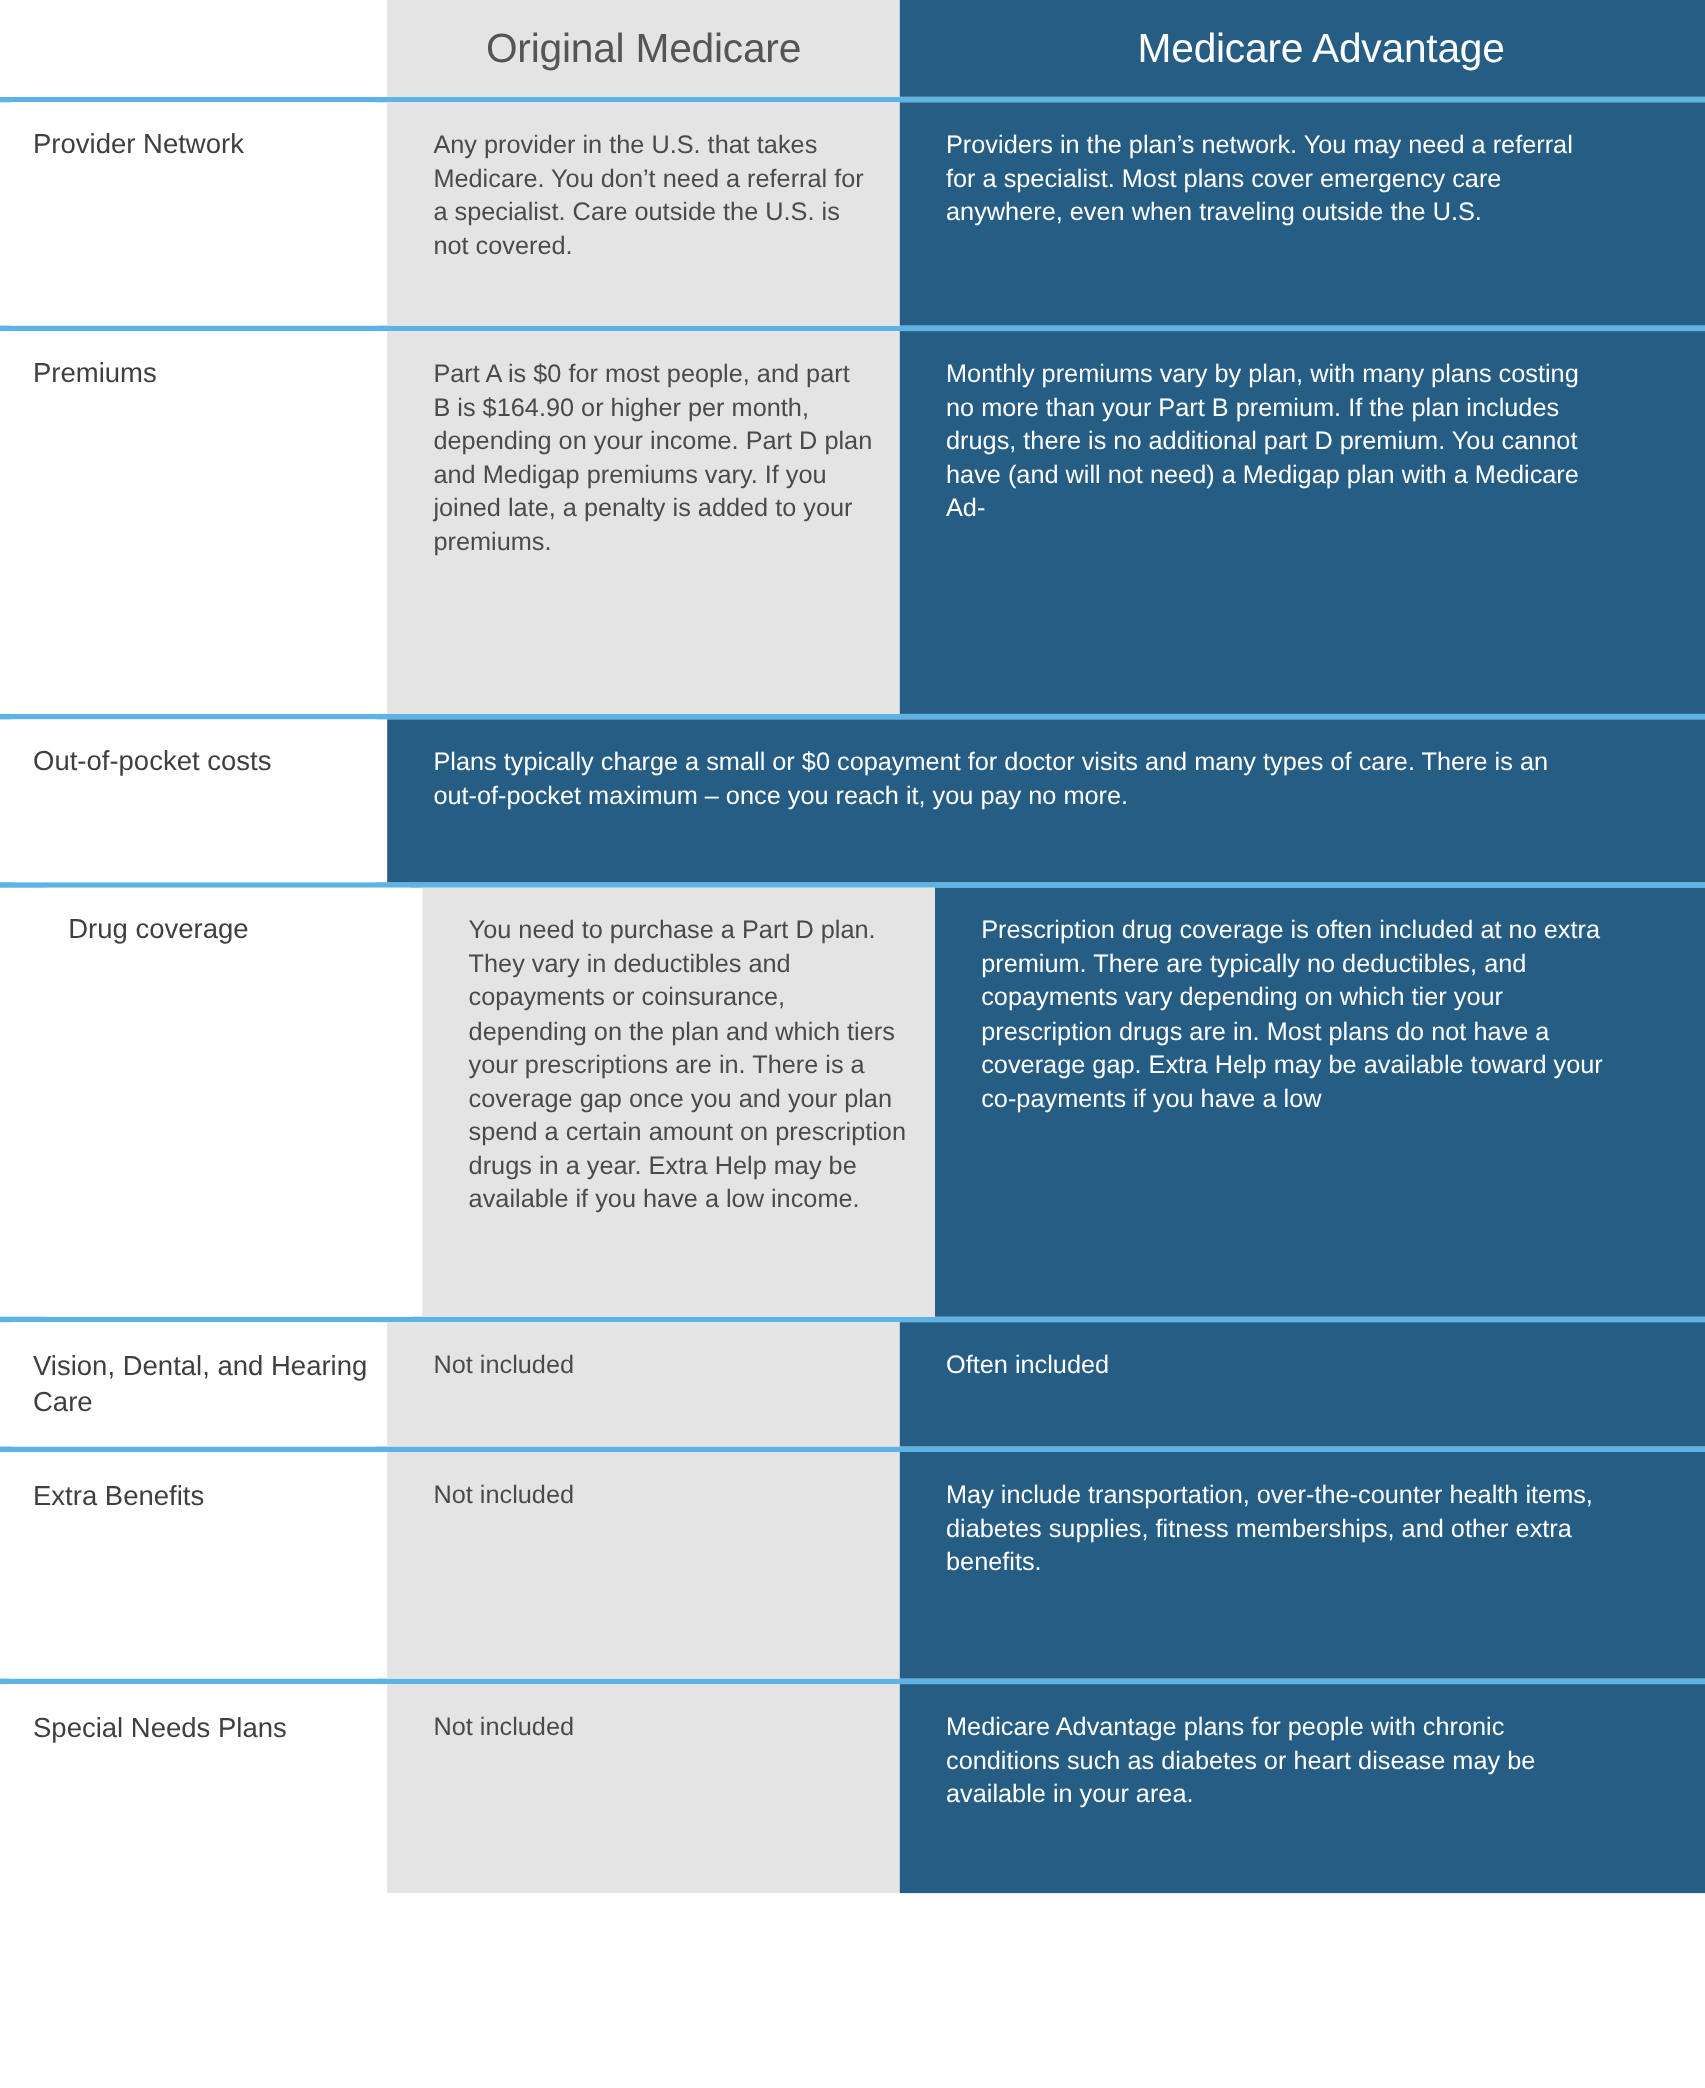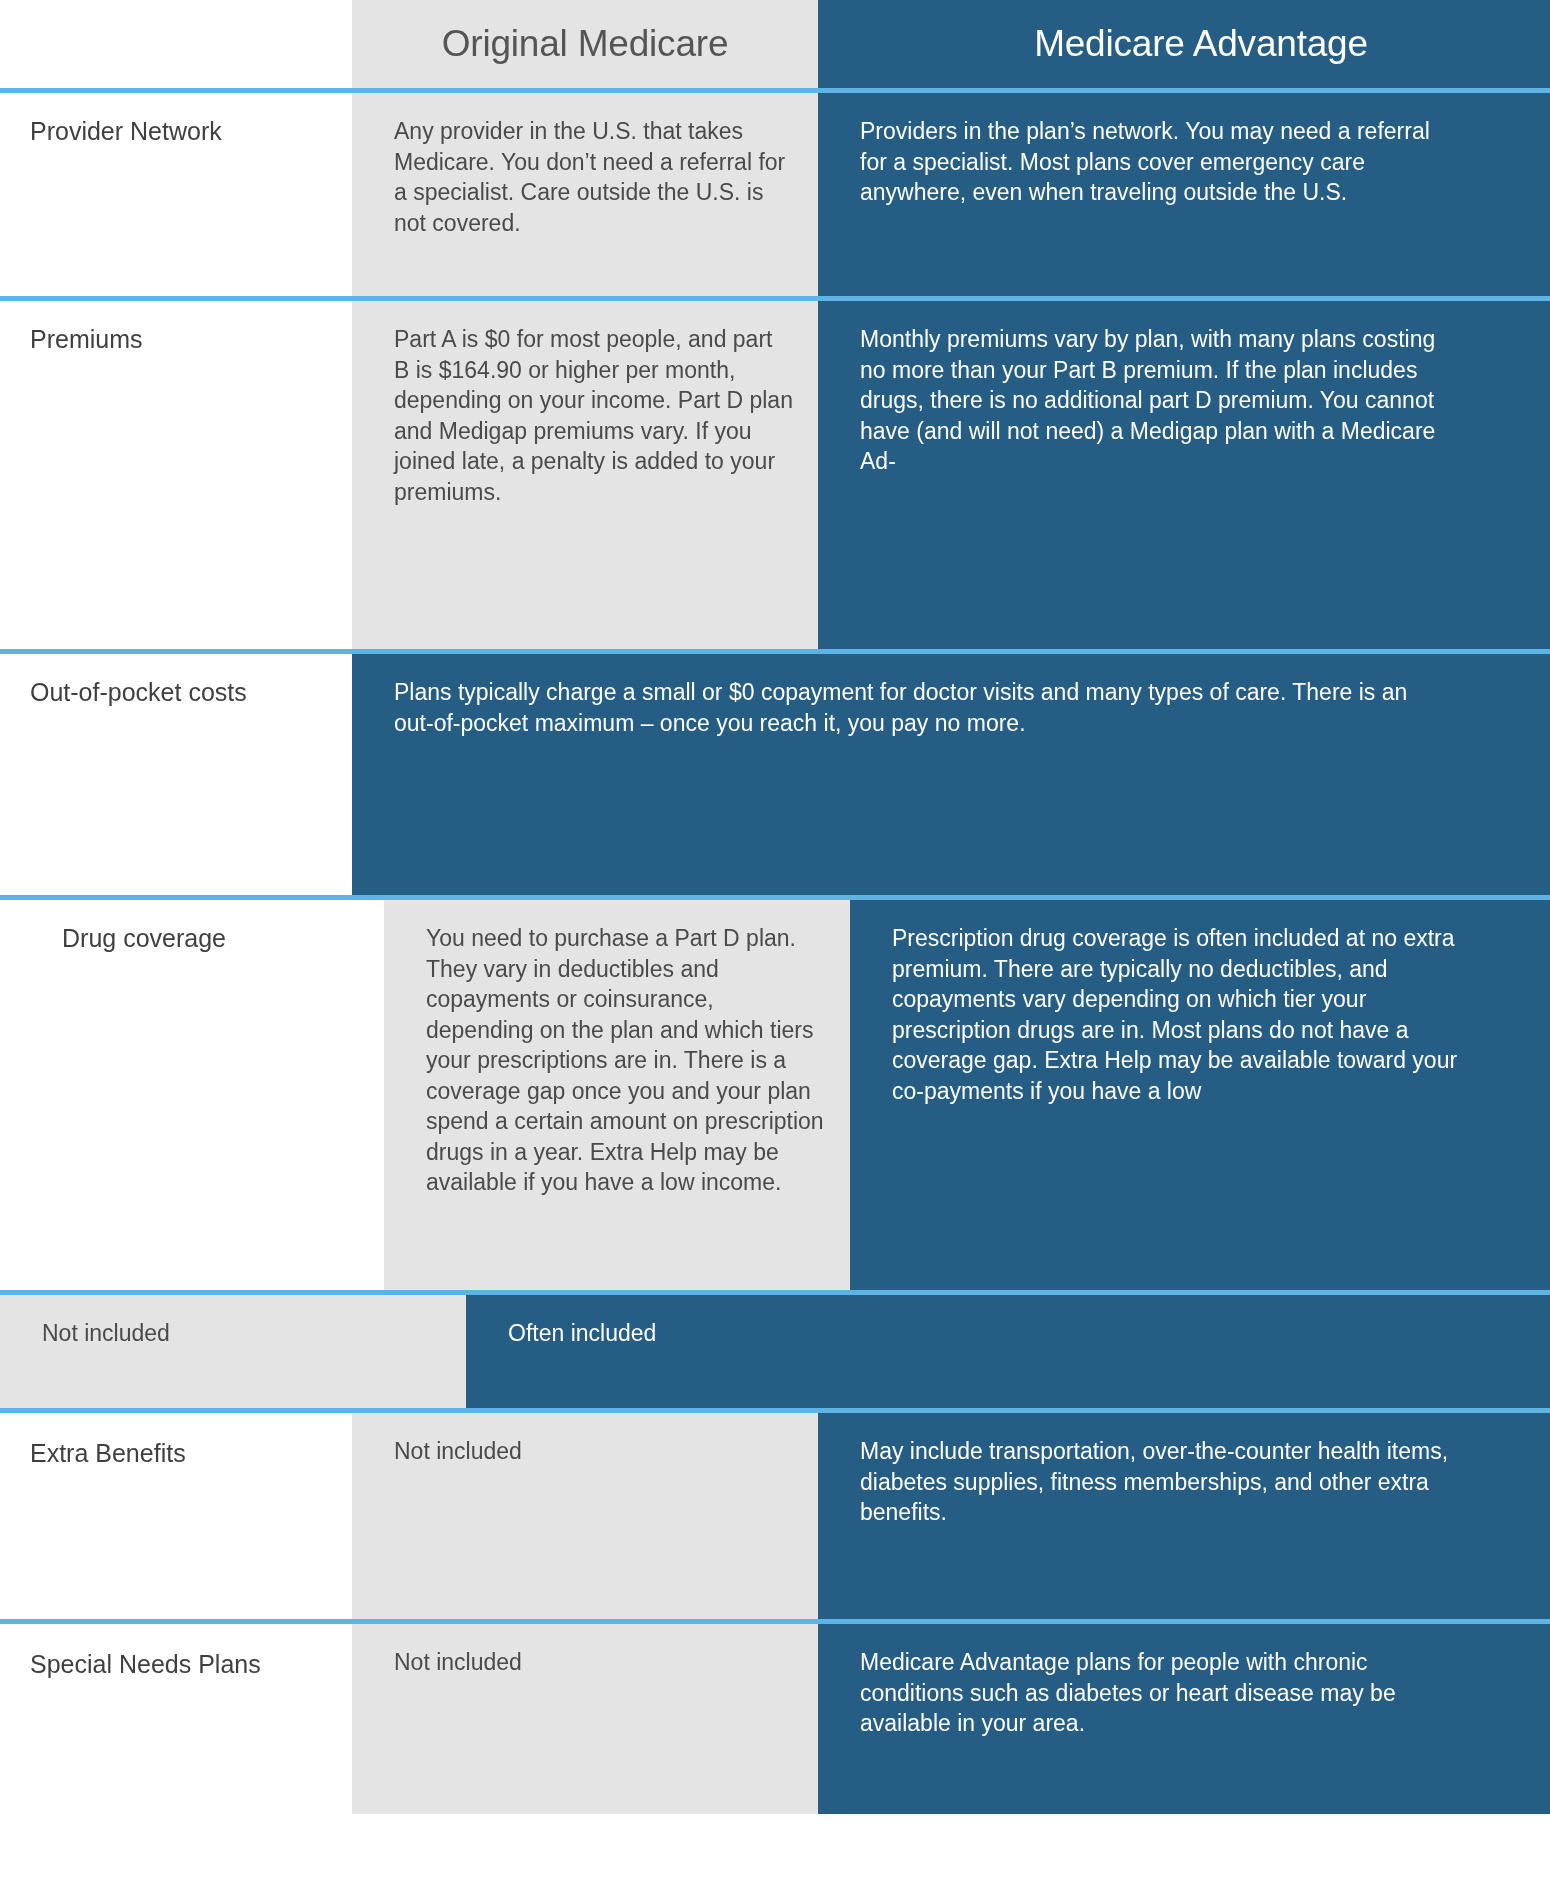--- a/index.html
+++ b/index.html
@@ -107,21 +107,21 @@
     font-size: 23px;
     line-height: 30.5px;
     padding-left: 42px;
     padding-right: 100px;
     padding-top: 23px;
   }
 
   
   .row-0 { height: 203px; }
   .row-1 { height: 348px; }
-  .row-2 { height: 241px; }
+  .row-2 { height: 148px; }
   .row-3 { height: 390px; margin-left: 32px; }
   .row-4 { height: 113px; }
   .row-5 { height: 206px; }
   .row-6 { height: 190px; }
 
   .row-0 .cell, .row-1 .cell, .row-2 .cell,
   .row-3 .cell, .row-4 .cell, .row-5 .cell, .row-6 .cell {
     height: 100%;
     overflow: hidden;
   }
@@ -169,20 +169,21 @@
   <div class="divider"></div>
 
   <div class="table-row row-3">
     <div class="cell cell-label">Drug coverage</div>
     <div class="cell cell-gray">You need to purchase a Part D plan. They vary in deductibles and copayments or coinsurance, depending on the plan and which tiers your prescriptions are in. There is a coverage gap once you and your plan spend a certain amount on prescription drugs in a year. Extra Help may be available if you have a low income.</div>
     <div class="cell cell-blue">Prescription drug coverage is often included at no extra premium. There are typically no deductibles, and copayments vary depending on which tier your prescription drugs are in. Most plans do not have a coverage gap. Extra Help may be available toward your co-payments if you have a low</div>
   </div>
   <div class="divider"></div>
 
   <div class="table-row row-4">
+    <div class="cell cell-label">Vision, Dental, and Hearing Care</div>
     <div class="cell cell-gray">Not included</div>
     <div class="cell cell-blue">Often included</div>
   </div>
   <div class="divider"></div>
 
   <div class="table-row row-5">
     <div class="cell cell-label">Extra Benefits</div>
     <div class="cell cell-gray">Not included</div>
     <div class="cell cell-blue">May include transportation, over-the-counter health items, diabetes supplies, fitness memberships, and other extra benefits.</div>
   </div>

